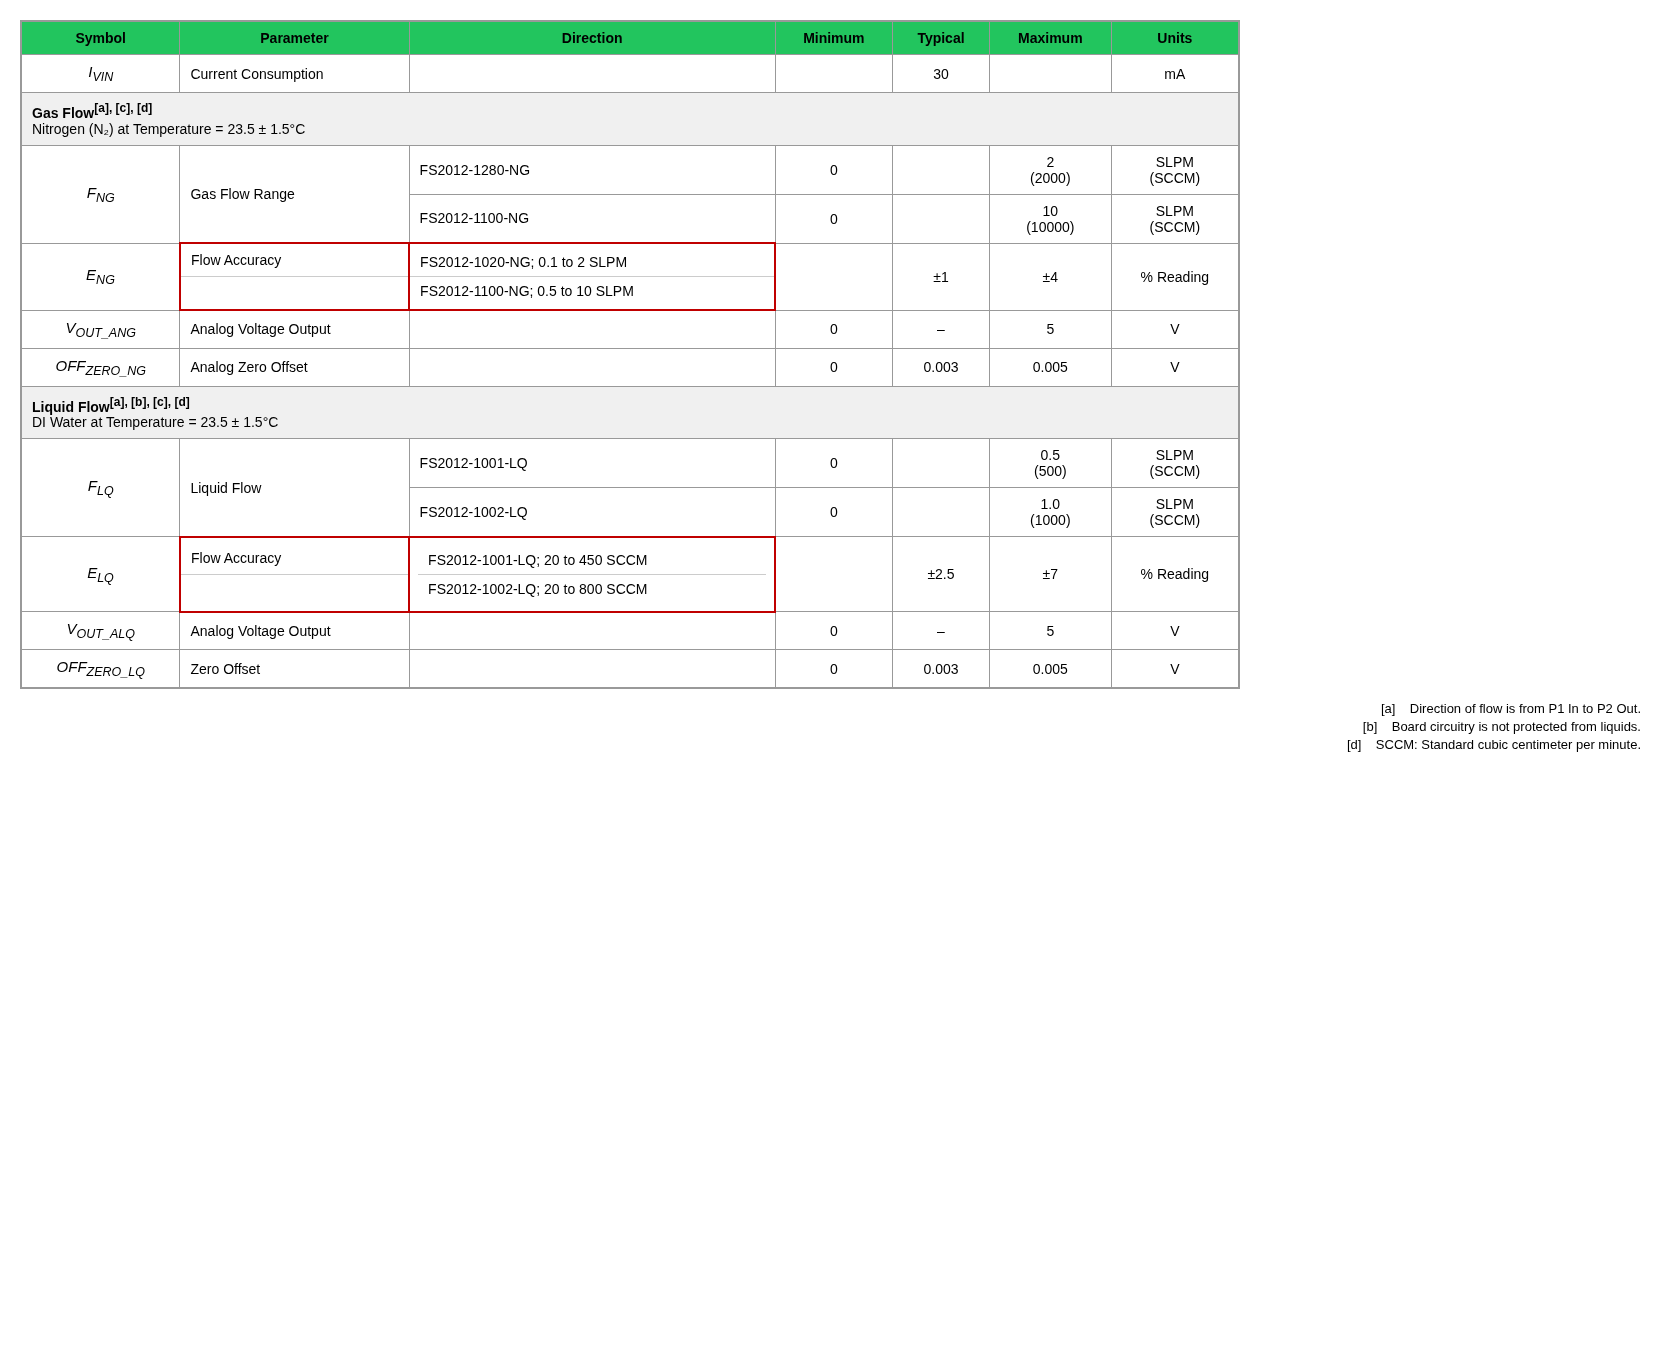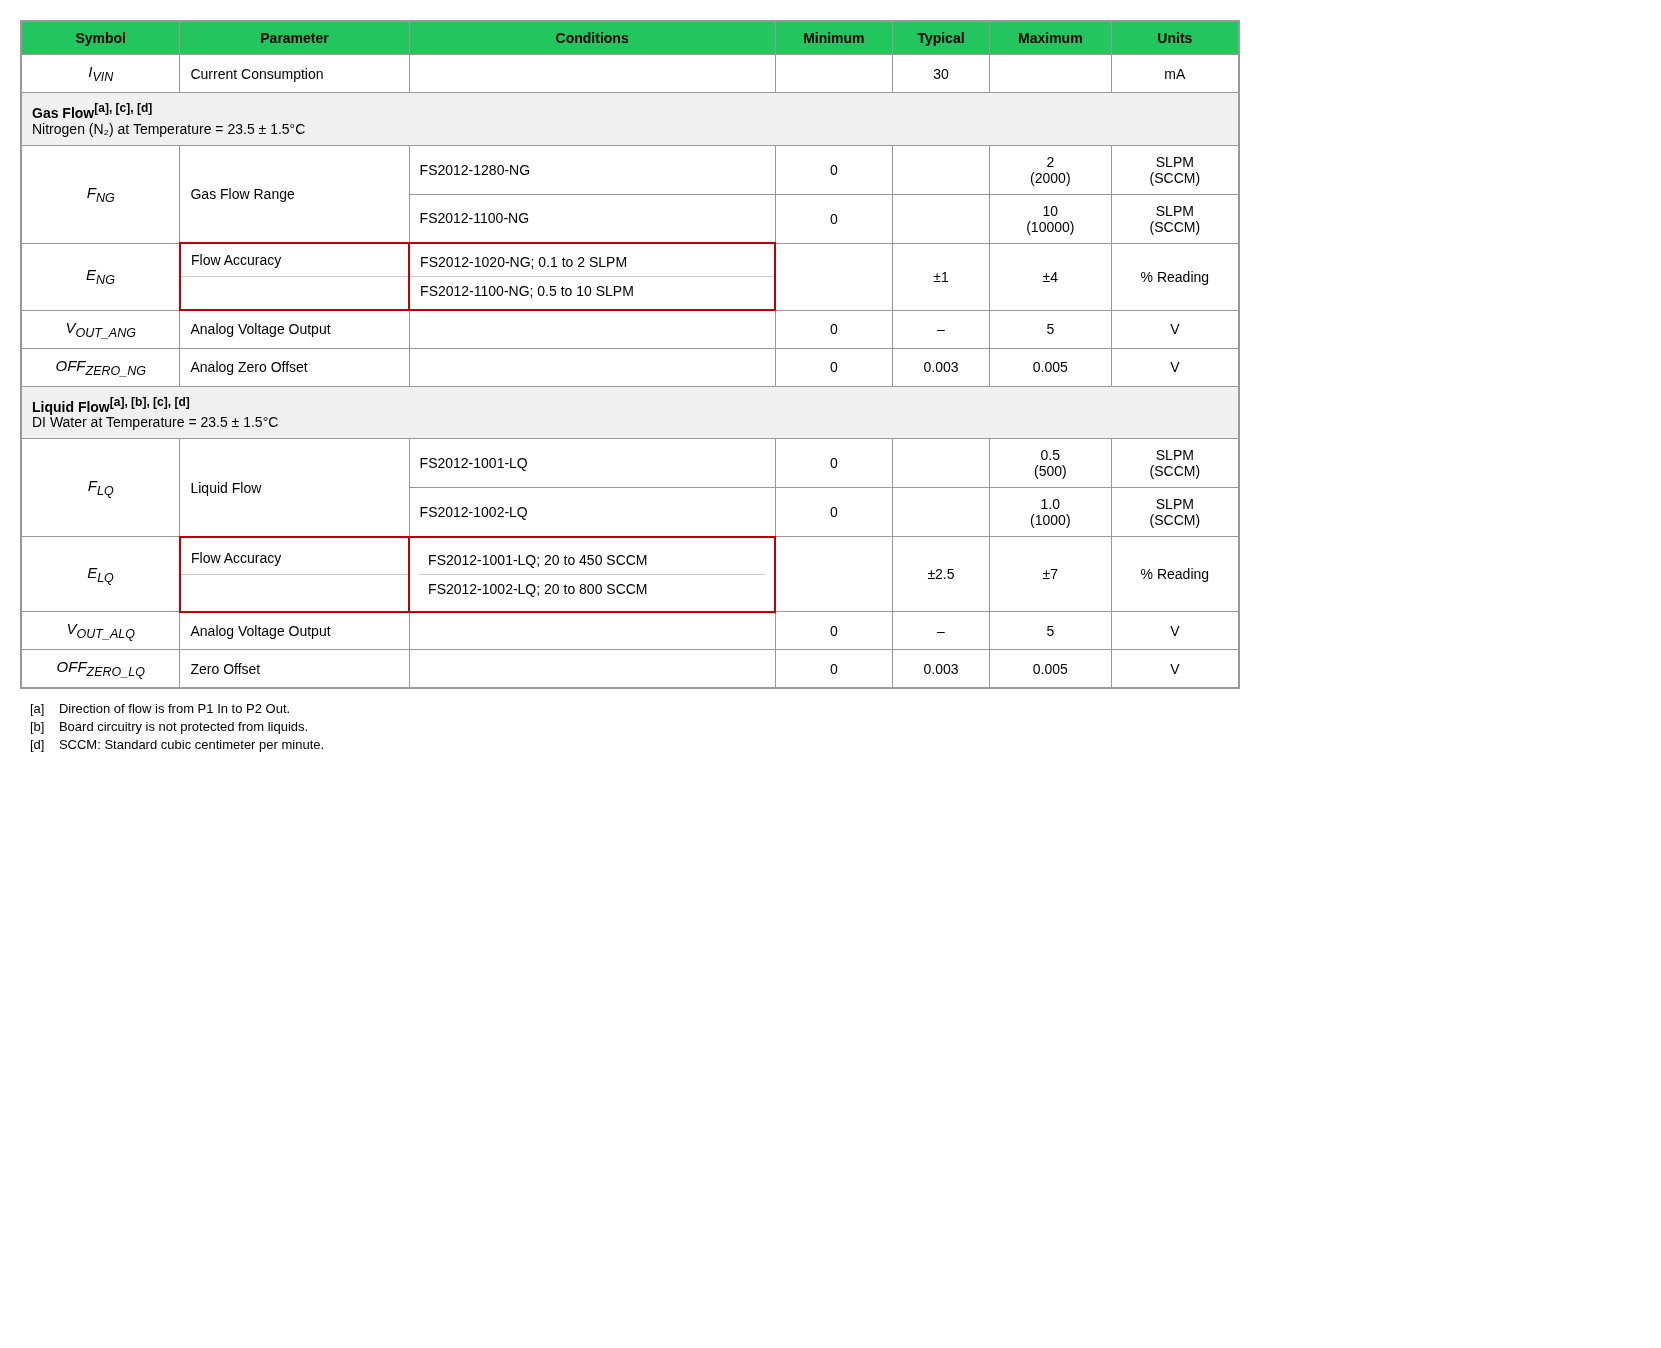--- a/index.html
+++ b/index.html
@@ -69,33 +69,34 @@
     .inner-table tr:first-child td {
       border-bottom: 1px solid #ccc;
     }
     .footnotes {
       margin-top: 12px;
       font-size: 13px;
     }
     .footnotes p {
       margin: 3px 0;
       padding-left: 10px;
+      text-align: right;
     }
     
   </style>
 </head>
 <body>
 
 <div class="table-wrapper">
   <table>
     <thead>
       <tr>
         <th>Symbol</th>
         <th>Parameter</th>
-        <th>Conditions</th>
+        <th>Direction</th>
         <th>Minimum</th>
         <th>Typical</th>
         <th>Maximum</th>
         <th>Units</th>
       </tr>
     </thead>
     <tbody>
 
       <tr>
         <td class="symbol">

